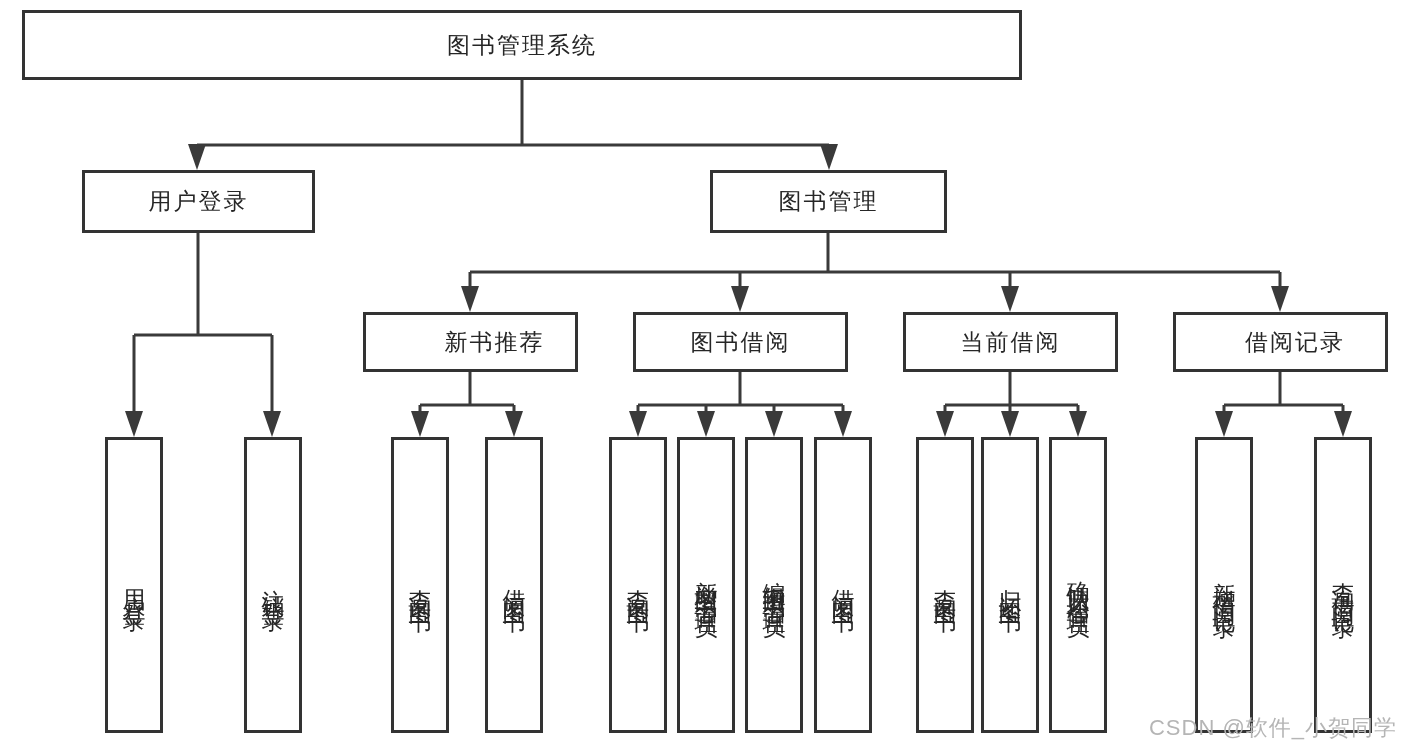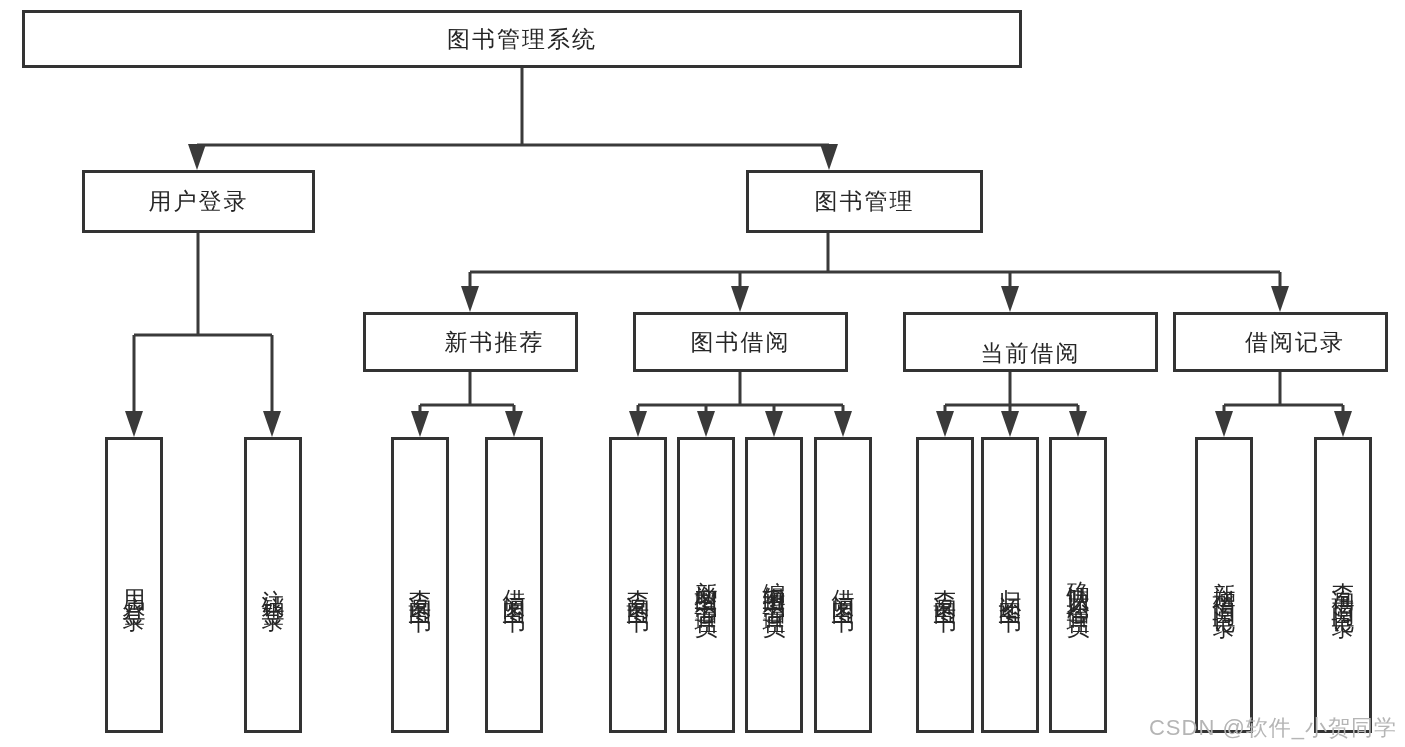--- a/index.html
+++ b/index.html
@@ -82,38 +82,38 @@
       <polygon points="765,411 783,411 774,437"></polygon>
       <polygon points="834,411 852,411 843,437"></polygon>
       <polygon points="936,411 954,411 945,437"></polygon>
       <polygon points="1001,411 1019,411 1010,437"></polygon>
       <polygon points="1069,411 1087,411 1078,437"></polygon>
       <polygon points="1215,411 1233,411 1224,437"></polygon>
       <polygon points="1334,411 1352,411 1343,437"></polygon>
     </g>
   </svg>
 
-  <div class="hnode" style="left:22px;top:10px;width:1000px;height:58px;">
+  <div class="hnode" style="left:22px;top:10px;width:1000px;height:70px;">
     <span>图书管理系统</span>
   </div>
 
   <div class="hnode" style="left:82px;top:170px;width:233px;height:63px;">
     <span>用户登录</span>
   </div>
-  <div class="hnode" style="left:710px;top:170px;width:237px;height:63px;margin-left:36px;">
+  <div class="hnode" style="left:710px;top:170px;width:237px;height:63px;">
     <span>图书管理</span>
   </div>
 
   <div class="hnode" style="left:363px;top:312px;width:215px;height:60px;padding-left:48px;">
     <span>新书推荐</span>
   </div>
   <div class="hnode" style="left:633px;top:312px;width:215px;height:60px;">
     <span>图书借阅</span>
   </div>
-  <div class="hnode" style="left:903px;top:312px;width:255px;height:60px;align-items:flex-end;">
+  <div class="hnode" style="left:903px;top:312px;width:215px;height:60px;">
     <span>当前借阅</span>
   </div>
   <div class="hnode" style="left:1173px;top:312px;width:215px;height:60px;padding-left:29px;">
     <span>借阅记录</span>
   </div>
 
   <div class="vnode" style="left:105px;top:437px;width:58px;height:296px;">
     <span>用户登录</span>
   </div>
   <div class="vnode" style="left:244px;top:437px;width:58px;height:296px;">

